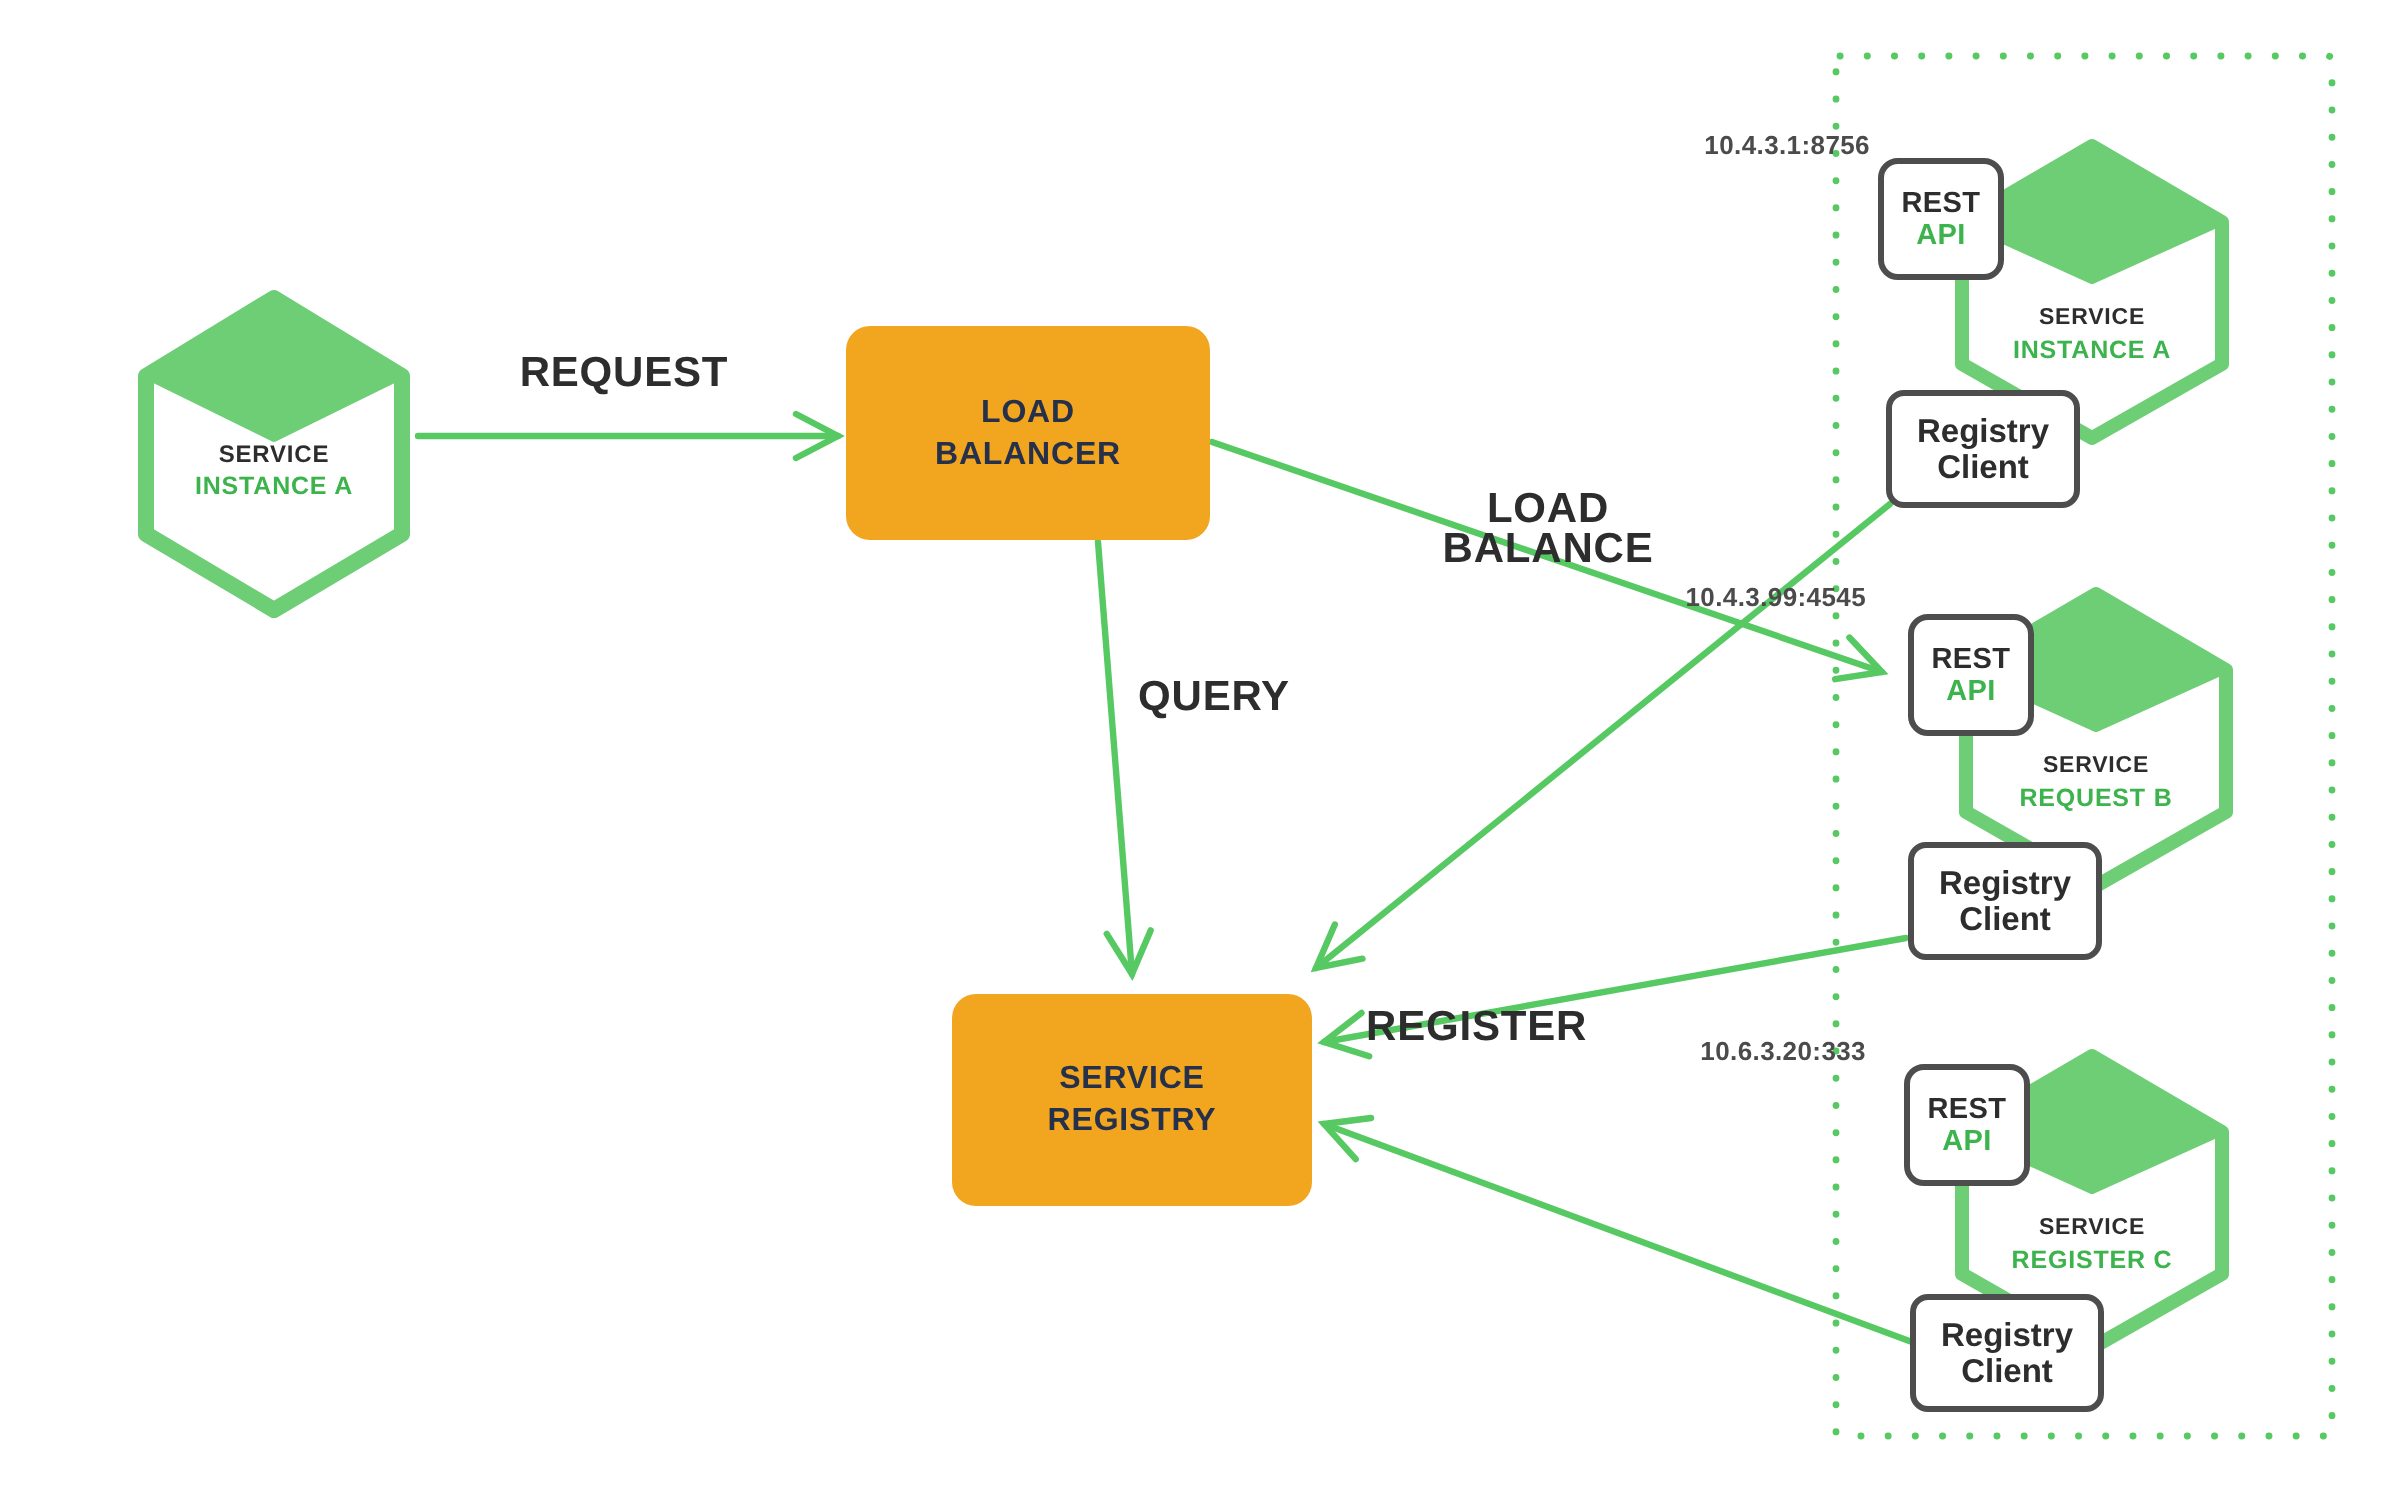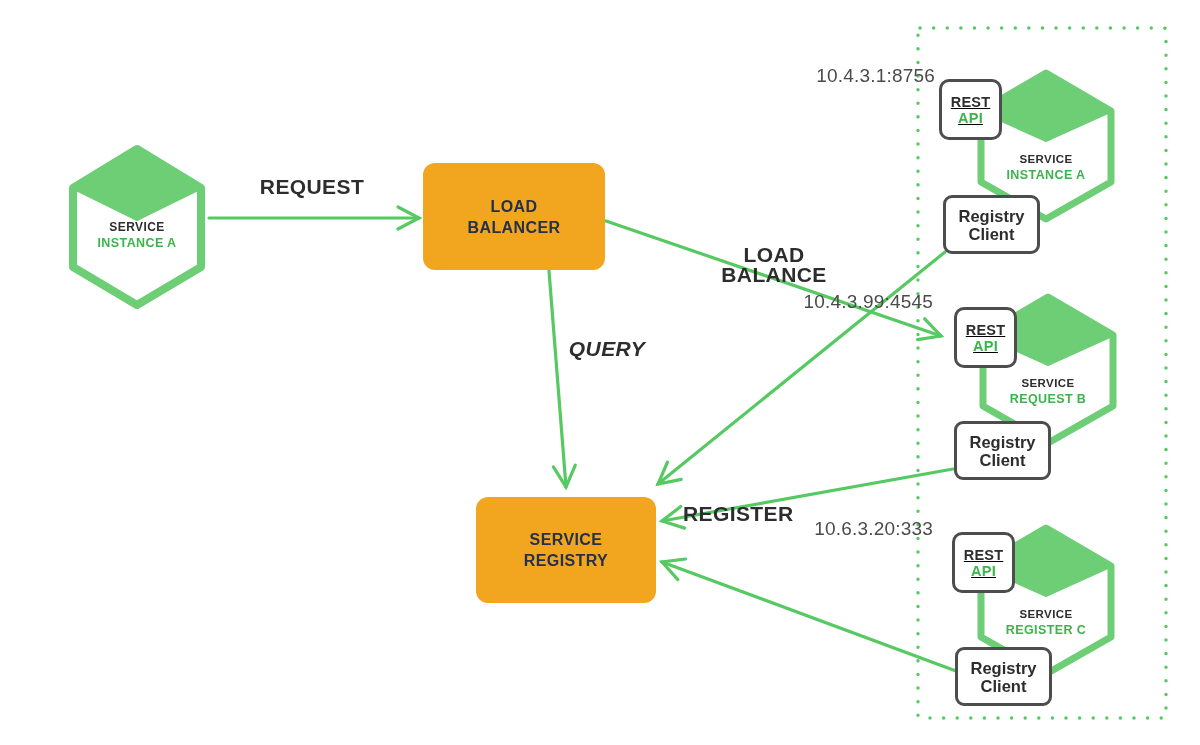--- a/index.html
+++ b/index.html
@@ -26,39 +26,39 @@
   .hex-top{fill:var(--hex_green);stroke:var(--hex_green);stroke-width:4;stroke-linejoin:round;}
 
   
   .node{background:var(--orange);border-radius:12px;display:flex;flex-direction:column;
     align-items:center;justify-content:center;color:var(--navy);font-weight:bold;
     font-size:16px;line-height:21px;letter-spacing:.4px;text-align:center;}
 
   
   .edge-label{font-weight:bold;color:var(--ink);font-size:21px;letter-spacing:.4px;
     text-align:center;white-space:pre-line;line-height:20px;}
-  .ip-label{font-weight:normal;color:var(--muted);font-size:19px;text-align:right;
+  .ip-label{font-weight:bold;color:var(--muted);font-size:13px;text-align:right;
     letter-spacing:.2px;width:160px;}
 
   
   .hex-label{text-align:center;font-weight:bold;}
   .hex-label .svc{color:var(--ink);font-size:12px;line-height:16px;letter-spacing:.4px;}
   .hex-label .iname{color:var(--green_text);font-size:12.5px;line-height:16px;letter-spacing:.4px;}
 
   
   .inst{position:absolute;width:182px;height:192px;}
   .inst .hex-sm{position:absolute;left:36px;top:2px;}
   .inst .inst-label{position:absolute;left:36px;top:86px;width:142px;}
   .inst .inst-label .svc{font-size:11.5px;line-height:15px;}
   .inst .inst-label .iname{font-size:12.5px;line-height:17px;}
   .white-box{position:absolute;background:#fff;border:3px solid var(--box_border);
     display:flex;flex-direction:column;align-items:center;justify-content:center;
     font-weight:bold;text-align:center;}
   .rest-box{left:0;top:13px;width:63px;height:61px;border-radius:10px;
-    font-size:14.5px;line-height:16px;letter-spacing:.2px;text-decoration:underline;}
+    font-size:14.5px;line-height:16px;letter-spacing:.2px;}
   .rest-box .rest{color:var(--ink);}
   .rest-box .api{color:var(--green_text);text-align:center;}
   .reg-box{left:4px;top:129px;width:97px;height:59px;border-radius:9px;
     color:var(--ink);font-size:16.5px;line-height:18px;}
   .inst-b .rest-box{left:13px;top:17px;}
   .inst-b .reg-box{left:13px;top:131px;}
   .inst-c .rest-box{left:13px;top:11px;}
   .inst-c .reg-box{left:16px;top:126px;}
 </style>
 </head>
@@ -97,21 +97,21 @@
     <div>LOAD</div>
     <div>BALANCER</div>
   </div>
 
   <div class="abs node" style="left:476px;top:497px;width:180px;height:106px;">
     <div>SERVICE</div>
     <div>REGISTRY</div>
   </div>
 
   <div class="abs edge-label" style="left:252px;top:177px;width:120px;">REQUEST</div>
-  <div class="abs edge-label" style="left:547px;top:339px;width:120px;font-style:italic;">QUERY</div>
+  <div class="abs edge-label" style="left:547px;top:339px;width:120px;">QUERY</div>
   <div class="abs edge-label" style="left:714px;top:245px;width:120px;">LOAD
 BALANCE</div>
   <div class="abs edge-label" style="left:683px;top:504px;">REGISTER</div>
 
   <div class="abs ip-label" style="left:775px;top:65px;">10.4.3.1:8756</div>
   <div class="abs ip-label" style="left:773px;top:291px;">10.4.3.99:4545</div>
   <div class="abs ip-label" style="left:773px;top:518px;">10.6.3.20:333</div>
 
   <div class="inst inst-a" style="left:939px;top:66px;">
     <svg class="hex-sm" width="142" height="156" viewBox="0 0 142 156">

